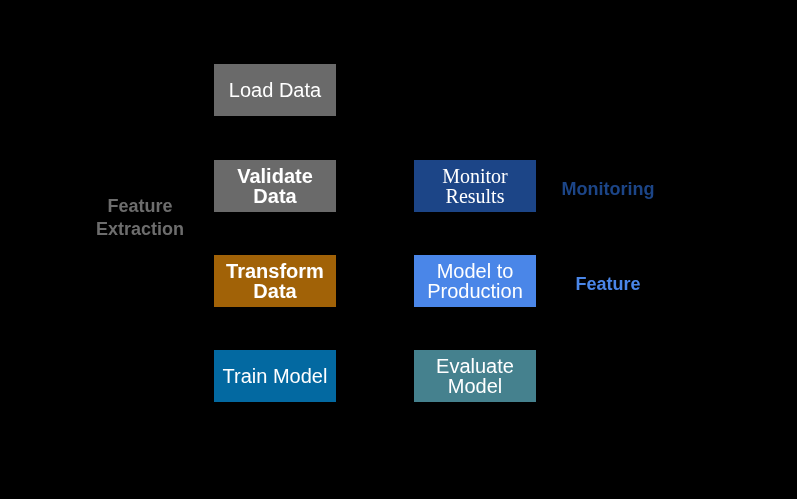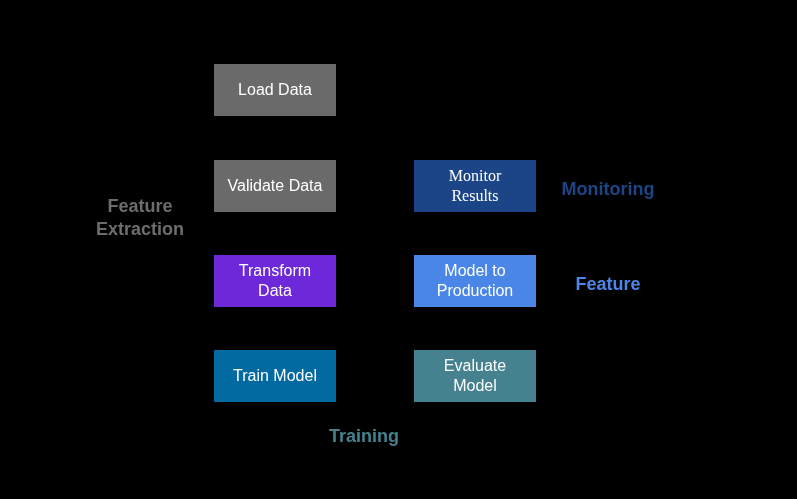--- a/index.html
+++ b/index.html
@@ -18,21 +18,21 @@
   .box {
     position: absolute;
     width: 122px;
     height: 52px;
     display: flex;
     align-items: center;
     justify-content: center;
     text-align: center;
   }
   .box span {
-    font-size: 16px;
+    font-size: 20px;
     line-height: 20px;
     white-space: pre-line;
   }
   .stage-label {
     position: absolute;
     transform: translate(-50%, -50%);
     font-weight: 700;
     font-size: 18px;
     line-height: 23px;
     text-align: center;
@@ -55,24 +55,24 @@
 </head>
 <body>
 
 <div id="stage">
 
   <div class="box pos-load" style="background-color: rgb(106, 106, 106);">
     <span style="color: rgb(255, 255, 255);">Load Data</span>
   </div>
 
   <div class="box pos-validate" style="background-color: rgb(106, 106, 106);">
-    <span style="color: rgb(255, 255, 255);">Validate Data</span>
+    <span style="color: rgb(255, 255, 255); font-weight: bold;">Validate Data</span>
   </div>
 
-  <div class="box pos-transform" style="background-color: #6d28d9;">
+  <div class="box pos-transform" style="background-color: #a16207; font-weight: bold;">
     <span style="color: rgb(255, 255, 255);">Transform
 Data</span>
   </div>
 
   <div class="box pos-train" style="background-color: #0369a1;">
     <span style="color: rgb(255, 255, 255);">Train Model</span>
   </div>
 
   <div class="box pos-monitor" style="background-color: rgb(28, 69, 135);">
     <span style="color: rgb(255, 255, 255);">Monitor
@@ -89,15 +89,14 @@
 Model</span>
   </div>
 
   <div class="stage-label pos-feature" style="color: rgb(109, 109, 109);">Feature
 Extraction</div>
 
   <div class="stage-label pos-monitoring" style="color: rgb(28, 69, 135);">Monitoring</div>
 
   <div class="stage-label pos-serving" style="color: rgb(74, 134, 232);">Feature</div>
 
-  <div class="stage-label pos-training" style="color: rgb(69, 129, 142);">Training</div>
 
 </div>
 
 </body></html>

